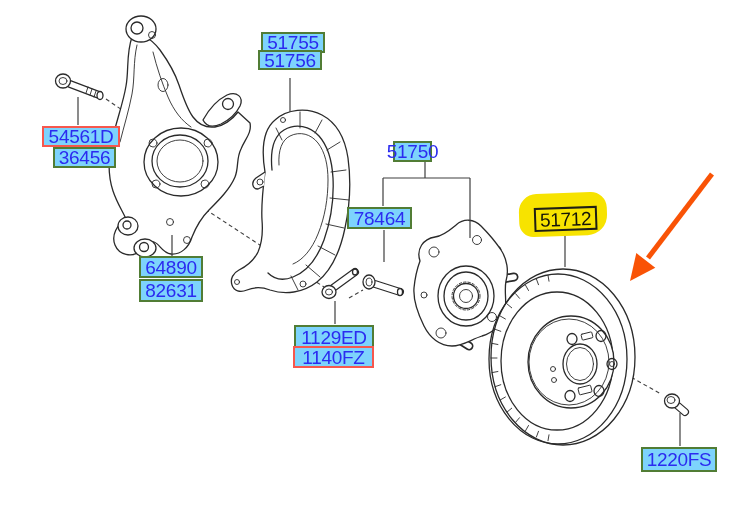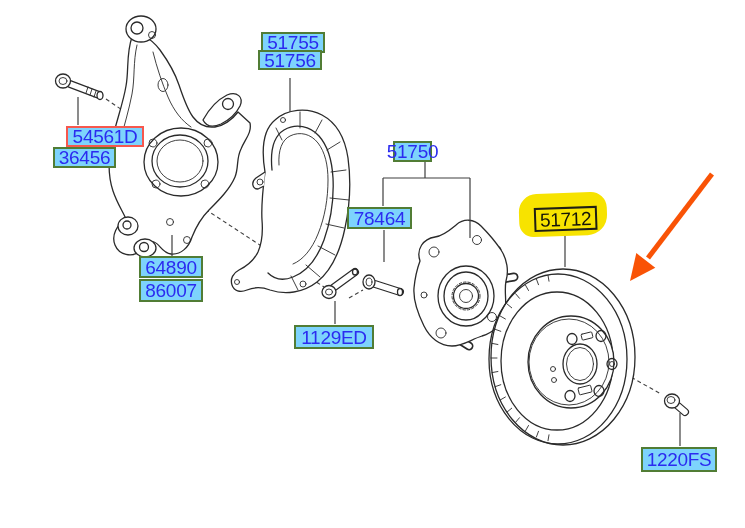--- a/index.html
+++ b/index.html
@@ -22,21 +22,21 @@
   .arrowhead { fill:var(--arrow-orange); stroke:none; }
 
   
   .lbl {
     position:absolute; box-sizing:border-box;
     display:flex; align-items:center; justify-content:center;
     background:#7dd3fc; border:2px solid var(--box-green);
     color:var(--code-text); font-size:19px; line-height:1; letter-spacing:-0.3px;
     cursor:pointer; white-space:nowrap;
   }
-  .lbl.red   { border-color:var(--box-red);margin-left:24px; }
+  .lbl.red   { border-color:var(--box-red); }
   .lbl.black { border-color:var(--box-black); color:var(--highlight-text); background:transparent; }
   .hl {
     position:absolute; left:519px; top:193px; width:88px; height:43px;
     background:var(--highlight-yellow);
     border-radius:18px 16px 20px 14px; transform:rotate(-2deg);
   }
   .hl .lbl { left:15px; top:14px; width:63px; height:24px; }
 </style>
 </head>
 <body>
@@ -215,25 +215,26 @@
     </g>
   </svg>
 
   <div class="lbl" style="left:261px;top:32px;width:64px;height:21px">51755</div>
   <div class="lbl" style="left:258px;top:50px;width:64px;height:20px">51756</div>
 
   <div class="lbl red" style="left:42px;top:126px;width:78px;height:21px">54561D</div>
   <div class="lbl" style="left:53px;top:147px;width:63px;height:21px">36456</div>
 
   <div class="lbl" style="left:139px;top:256px;width:64px;height:22px">64890</div>
-  <div class="lbl" style="left:139px;top:279px;width:64px;height:23px">86007</div>
+  <div class="lbl" style="left:139px;top:279px;width:64px;height:23px">82631</div>
 
   <div class="lbl" style="left:393px;top:141px;width:39px;height:21px">51750</div>
   <div class="lbl" style="left:347px;top:207px;width:65px;height:22px">78464</div>
 
   <div class="hl">
     <div class="lbl black">51712</div>
   </div>
 
   <div class="lbl" style="left:294px;top:325px;width:80px;height:24px">1129ED</div>
+  <div class="lbl red" style="left:293px;top:346px;width:81px;height:22px">1140FZ</div>
 
   <div class="lbl" style="left:641px;top:447px;width:76px;height:25px">1220FS</div>
 </div>
 
 </body></html>

